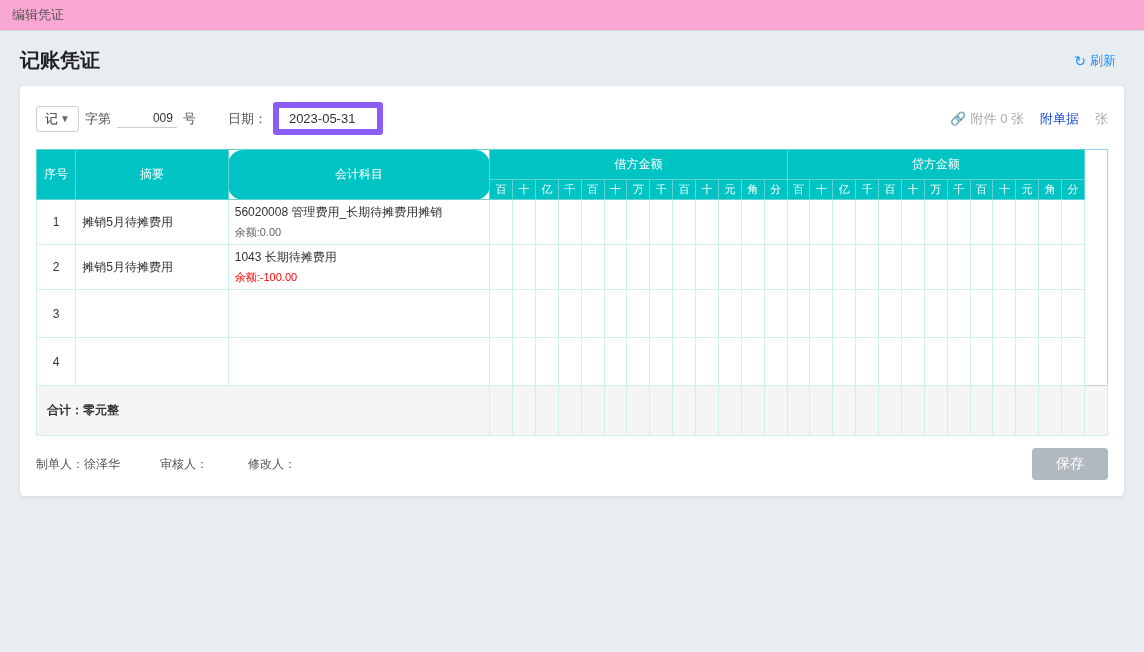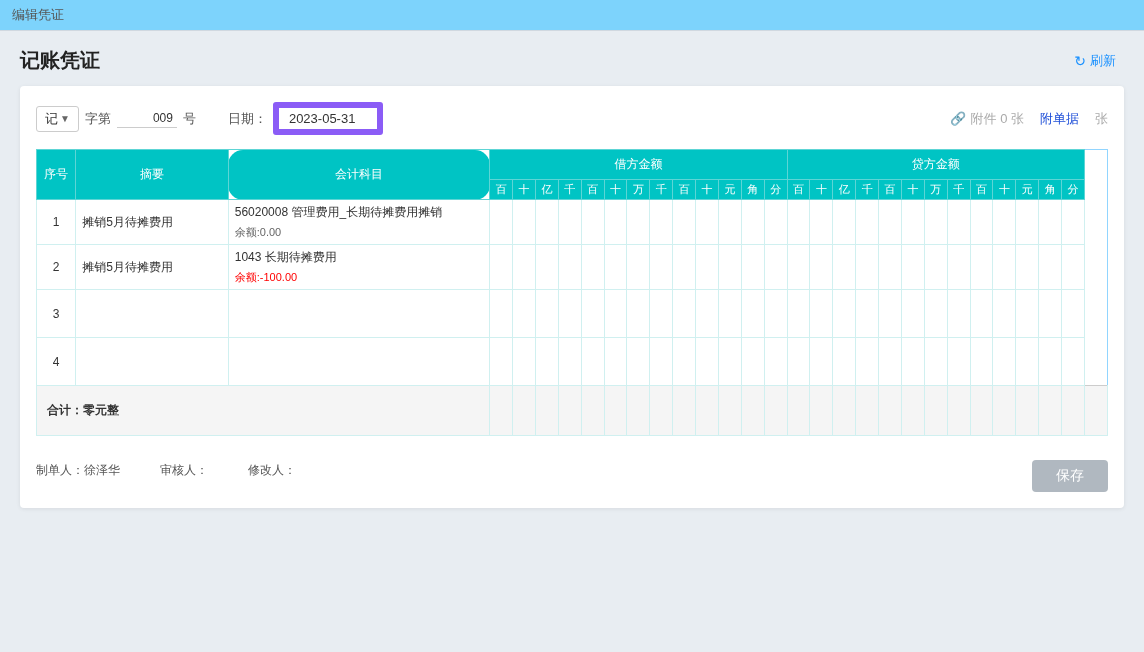--- a/index.html
+++ b/index.html
@@ -3,21 +3,21 @@
   <meta charset="utf-8">
   <style>
     * { box-sizing: border-box; margin: 0; padding: 0; }
     body {
       font-family: 'Microsoft YaHei', Arial, sans-serif;
       font-size: 13px;
       background: #e8edf2;
       color: #333;
     }
     .window-titlebar {
-      background: #7dd3fc;
+      background: #f9a8d4;
       border-bottom: 1px solid #d0d8e0;
       padding: 6px 12px;
       font-size: 13px;
       color: #555;
     }
     .window-body {
       padding: 16px 20px;
       background: #e8edf2;
       min-height: calc(652px - 32px);
     }
@@ -190,21 +190,20 @@
     }
     .save-btn {
       margin-left: auto;
       background: #b0b8c0;
       color: #fff;
       border: none;
       border-radius: 4px;
       padding: 7px 24px;
       font-size: 14px;
       cursor: pointer;
-      margin-top: 12px;
     }
     .table-wrapper {
       position: relative;
       overflow: hidden;
     }
     
     .digit-header-row th {
       font-size: 11px;
       padding: 2px 1px;
       background: #00c4c4;

